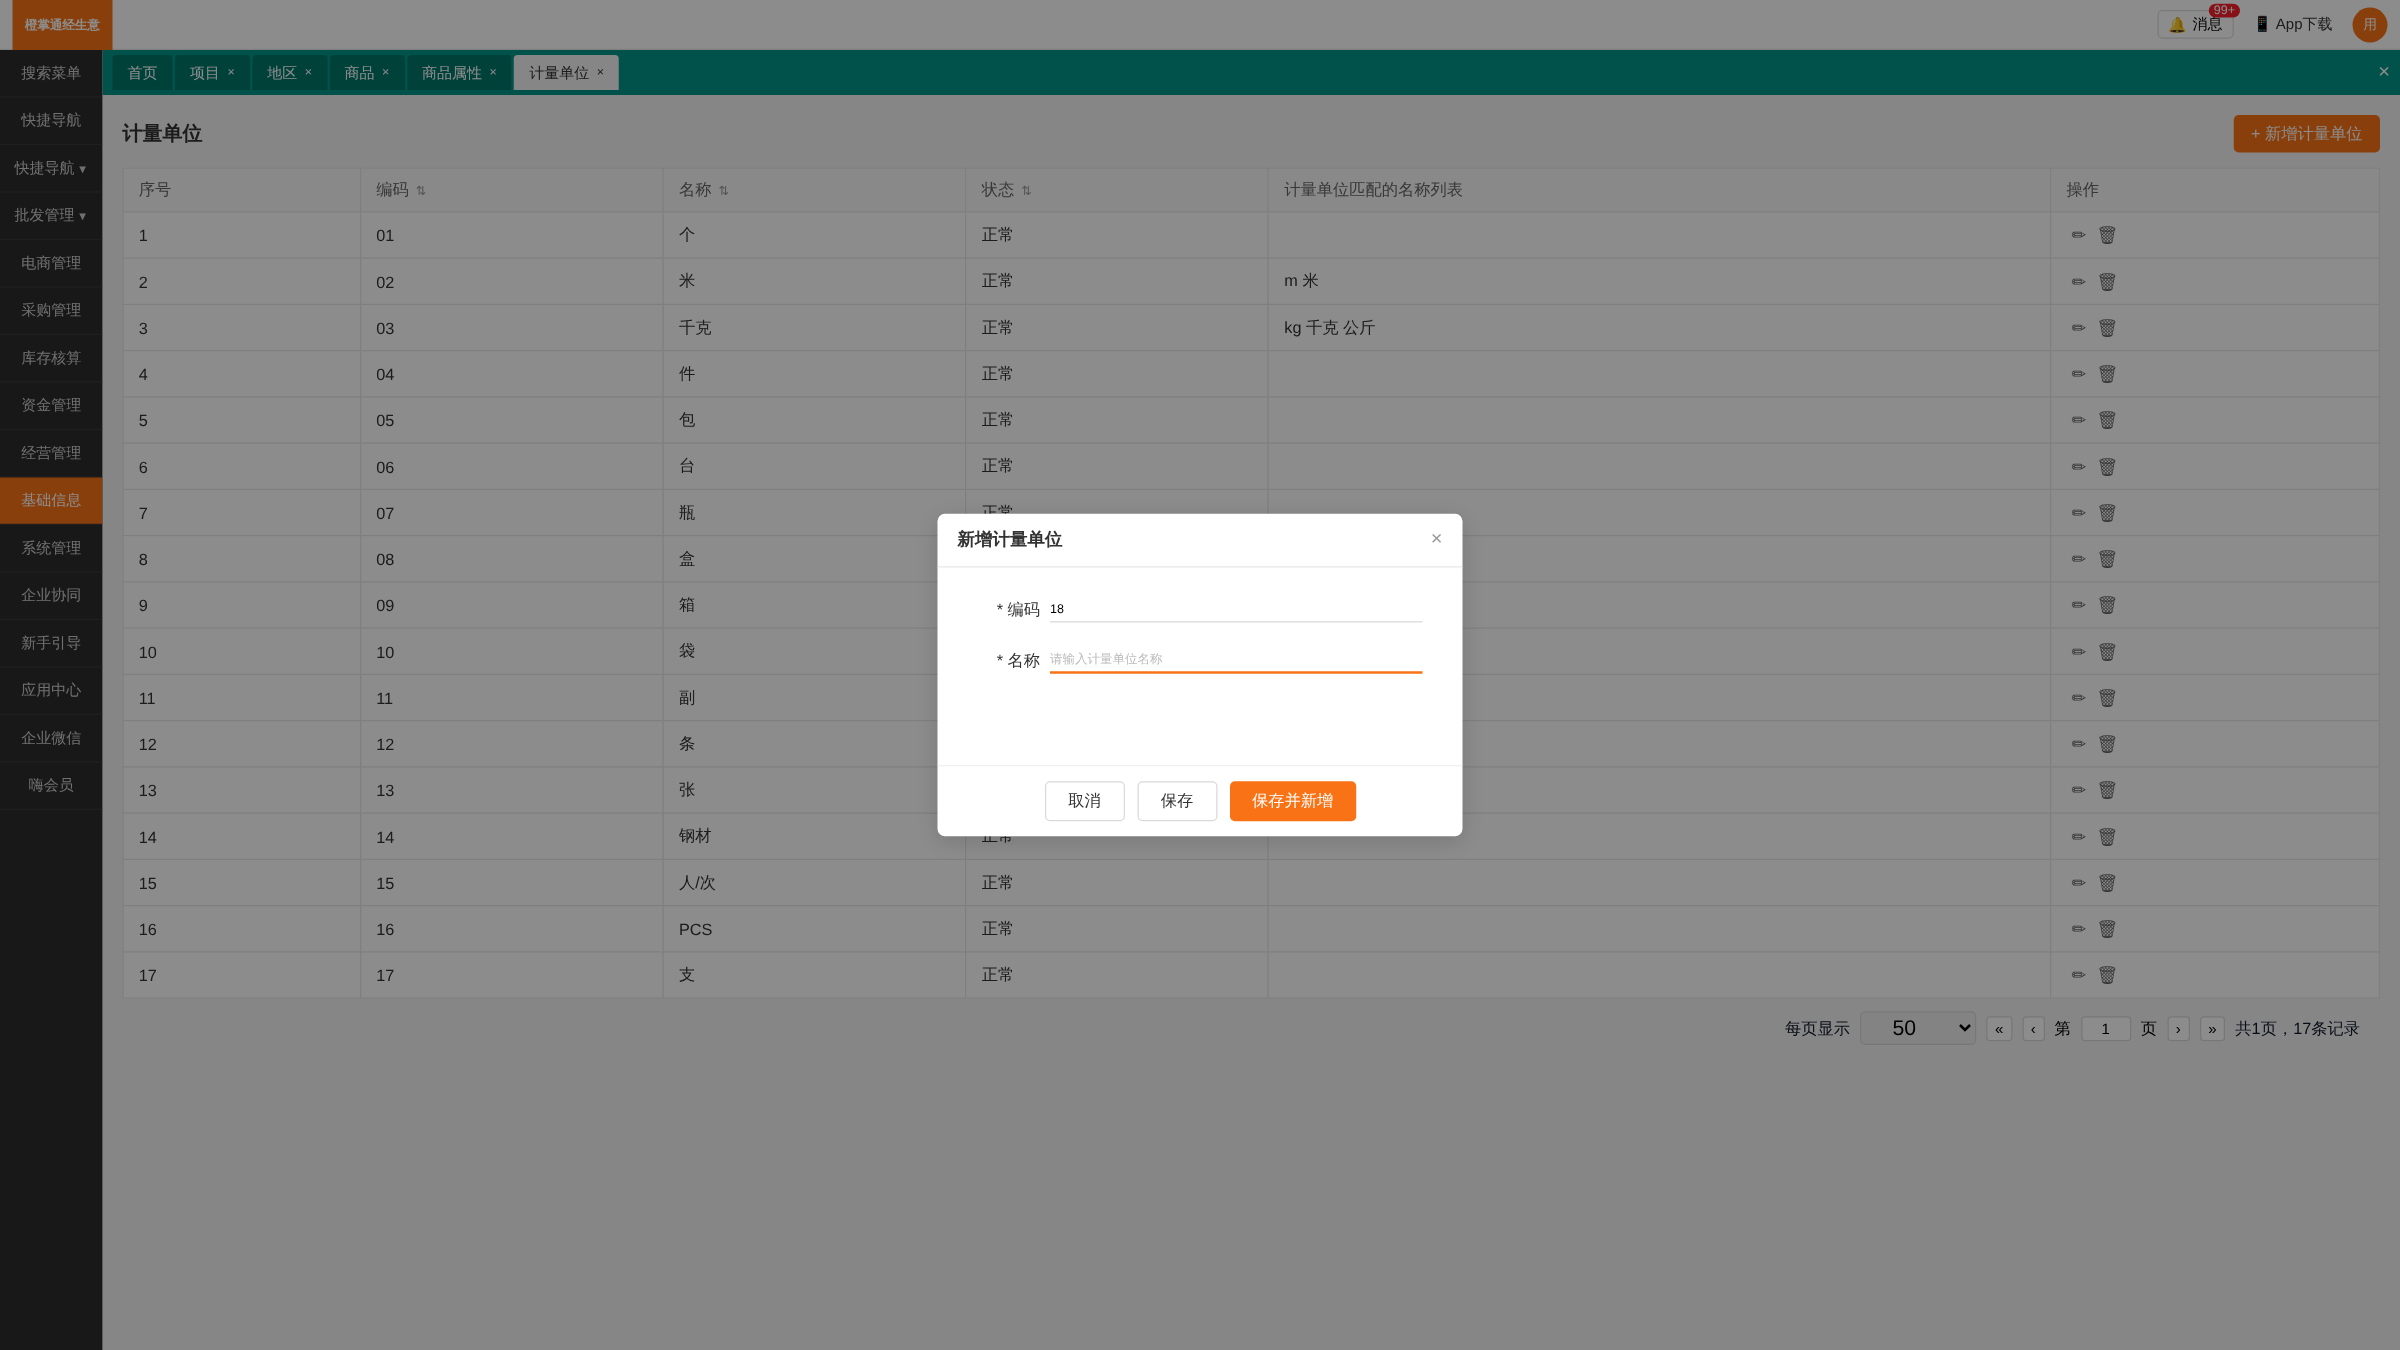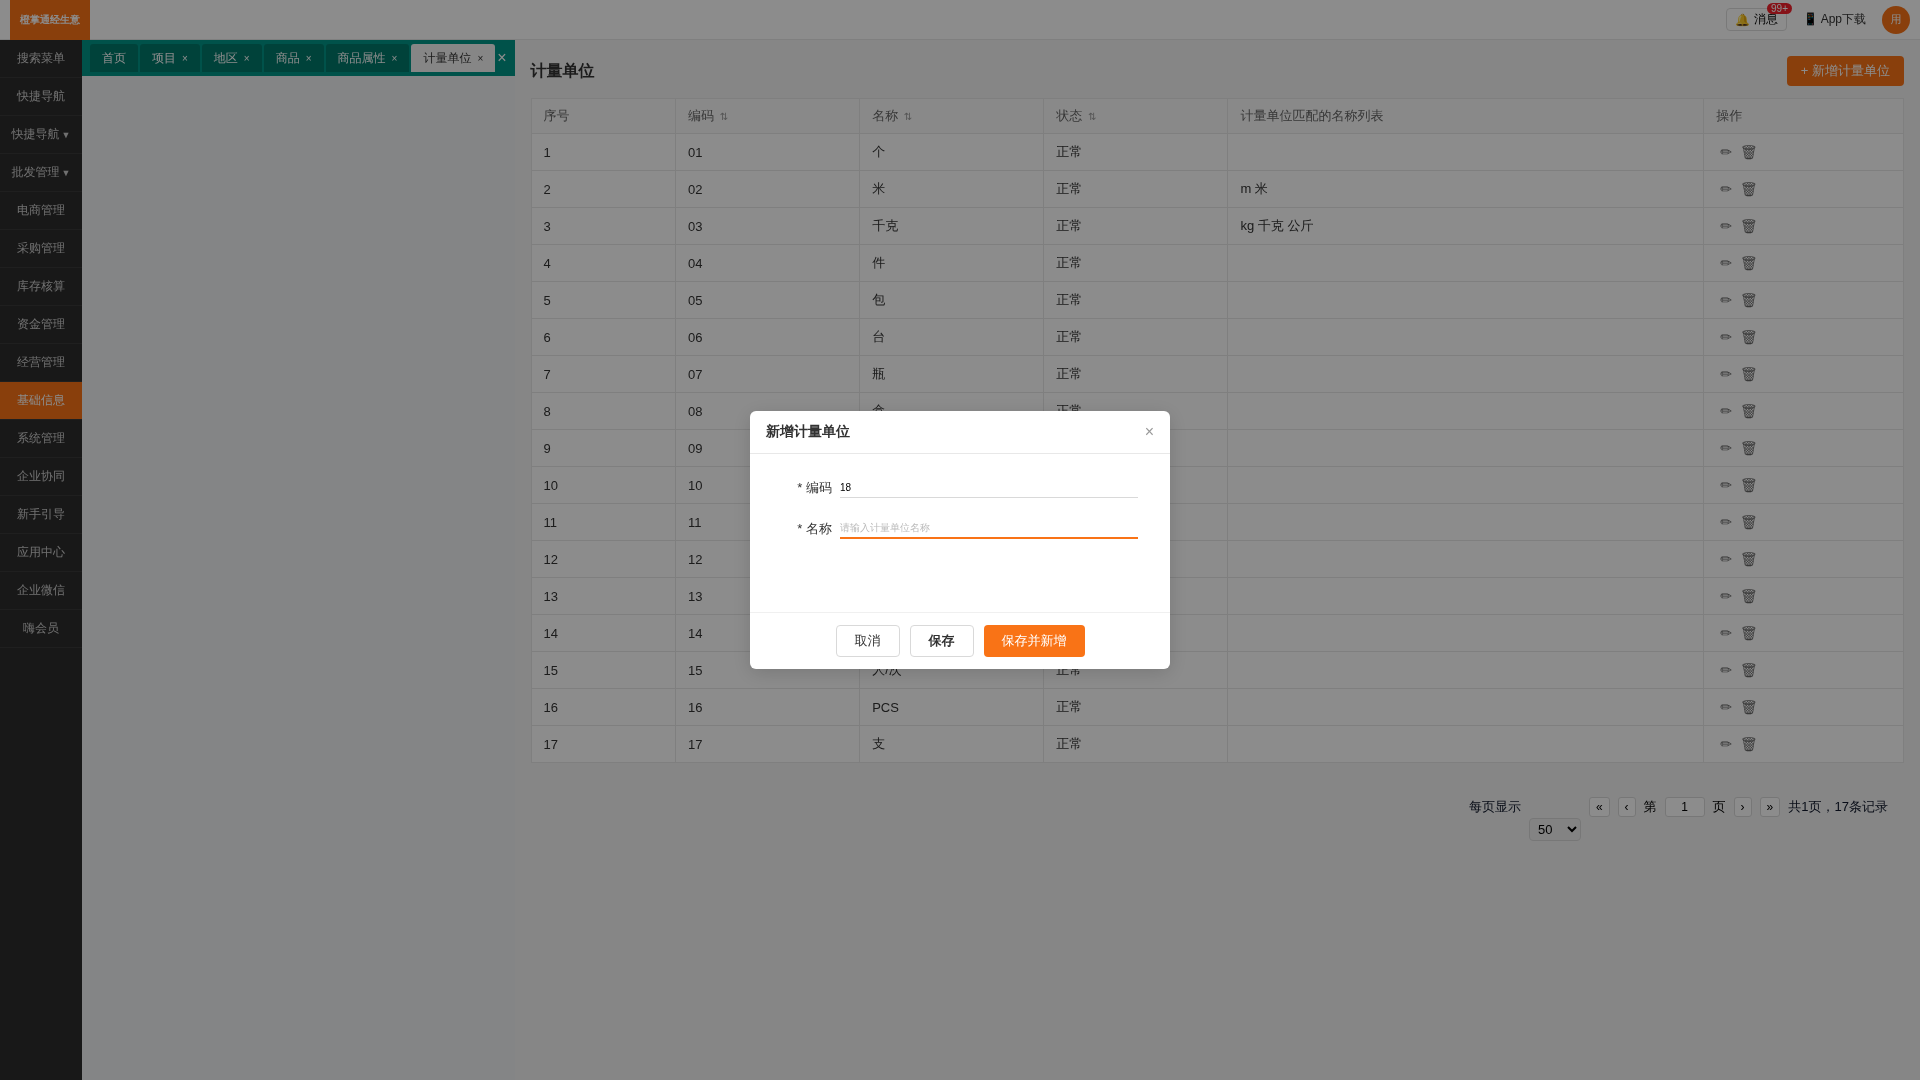--- a/index.html
+++ b/index.html
@@ -87,21 +87,21 @@
       color: #ccc;
       border-bottom: 1px solid #3a3a3a;
     }
     .sidebar-item.active { background: #f97316; color: white; }
     .sidebar-item.has-arrow { display: flex; align-items: center; justify-content: center; gap: 2px; }
 
     
     .content-area {
       flex: 1;
       display: flex;
-      flex-direction: row;
+      flex-direction: column;
       overflow: hidden;
     }
 
     
     .tabs-bar {
       background: #009688;
       display: flex;
       align-items: center;
       height: 36px;
       padding: 0 8px;
@@ -201,23 +201,22 @@
       justify-content: flex-end;
       padding: 10px 16px;
       background: #f5f5f5;
       gap: 8px;
       font-size: 13px;
     }
     .pagination-label { color: #0f172a; }
     .page-size-select {
       border: 1px solid #d9d9d9;
       border-radius: 4px;
-      padding: 2px 4px;
-      font-size: 13px;
-      margin-top: 45px;
+      padding: 2px 21px;
+      font-size: 17px;
     }
     .page-btn {
       border: 1px solid #d9d9d9;
       background: white;
       padding: 2px 6px;
       cursor: pointer;
       border-radius: 3px;
       font-size: 12px;
     }
     .page-btn:disabled { color: #ccc; cursor: not-allowed; }
@@ -312,21 +311,20 @@
       font-size: 13px;
     }
     .btn-save {
       border: 1px solid #d9d9d9;
       background: white;
       color: #333;
       padding: 6px 18px;
       border-radius: 4px;
       cursor: pointer;
       font-size: 13px;
-      font-weight: bold;
     }
     .btn-save-new {
       background: #f97316;
       border: none;
       color: white;
       padding: 6px 18px;
       border-radius: 4px;
       cursor: pointer;
       font-size: 13px;
     }

